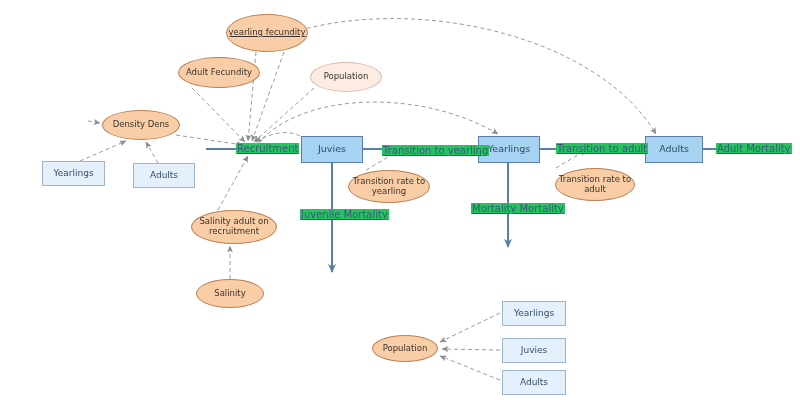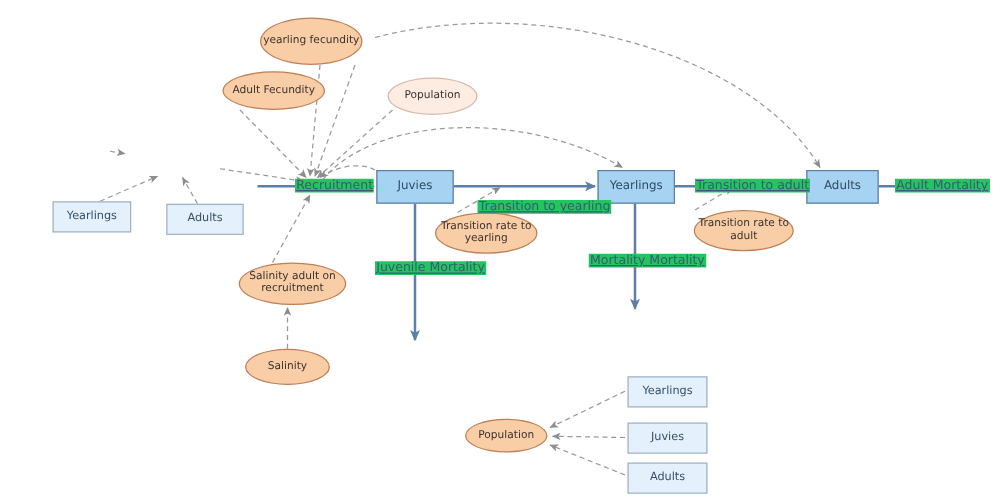--- a/index.html
+++ b/index.html
@@ -105,39 +105,40 @@
       <path d="M366,170 L400,150" marker-end="url(#infhead)"></path>
       <path d="M556,168 L586,150" marker-end="url(#infhead)"></path>
       <path d="M300,30 C430,-4 600,40 656,134" marker-end="url(#infhead)"></path>
       <path d="M258,144 C300,92 420,88 498,134" marker-end="url(#infhead)"></path>
       <path d="M500,313 L440,342" marker-end="url(#infhead)"></path>
       <path d="M500,350 L442,349" marker-end="url(#infhead)"></path>
       <path d="M500,380 L440,356" marker-end="url(#infhead)"></path>
     </g>
   </svg>
 
-  <div class="node ellipse" style="left:208px;top:14px;width:82px;height:38px;">yearling fecundity</div>
+  <div class="node ellipse" style="left:226px;top:14px;width:82px;height:38px;text-decoration:underline;">yearling fecundity</div>
   <div class="node ellipse" style="left:158px;top:57px;width:82px;height:31px;margin-left:20px;">Adult Fecundity</div>
   <div class="node ellipse pale" style="left:310px;top:62px;width:72px;height:30px;">Population</div>
+  <div class="node ellipse" style="left:102px;top:110px;width:78px;height:30px;">Density Dens</div>
   <div class="node ellipse" style="left:348px;top:170px;width:82px;height:33px;">Transition rate to yearling</div>
   <div class="node ellipse" style="left:555px;top:168px;width:80px;height:33px;">Transition rate to adult</div>
   <div class="node ellipse" style="left:191px;top:210px;width:86px;height:34px;">Salinity adult on recruitment</div>
   <div class="node ellipse" style="left:196px;top:279px;width:68px;height:29px;">Salinity</div>
   <div class="node ellipse" style="left:372px;top:335px;width:66px;height:27px;">Population</div>
 
   <div class="node box-flow" style="left:301px;top:136px;width:62px;height:27px;">Juvies</div>
   <div class="node box-flow" style="left:478px;top:136px;width:62px;height:27px;">Yearlings</div>
   <div class="node box-flow" style="left:645px;top:136px;width:58px;height:27px;">Adults</div>
 
   <div class="node box-aux" style="left:42px;top:161px;width:63px;height:25px;">Yearlings</div>
   <div class="node box-aux" style="left:133px;top:163px;width:62px;height:25px;">Adults</div>
   <div class="node box-aux" style="left:502px;top:301px;width:64px;height:25px;">Yearlings</div>
   <div class="node box-aux" style="left:502px;top:338px;width:64px;height:25px;">Juvies</div>
   <div class="node box-aux" style="left:502px;top:370px;width:64px;height:25px;">Adults</div>
 
   <div class="flow-label" style="left:236px;top:143px;">Recruitment</div>
-  <div class="flow-label" style="left:382px;top:160px;text-align:center;">Transition to yearling</div>
+  <div class="flow-label" style="left:382px;top:145px;text-align:center;">Transition to yearling</div>
   <div class="flow-label" style="left:556px;top:143px;">Transition to adult</div>
   <div class="flow-label" style="left:716px;top:143px;">Adult Mortality</div>
   <div class="flow-label vert" style="left:300px;top:209px;">Juvenile Mortality</div>
   <div class="flow-label vert" style="left:471px;top:203px;">Mortality Mortality</div>
 
 </div>
 
 </body></html>

